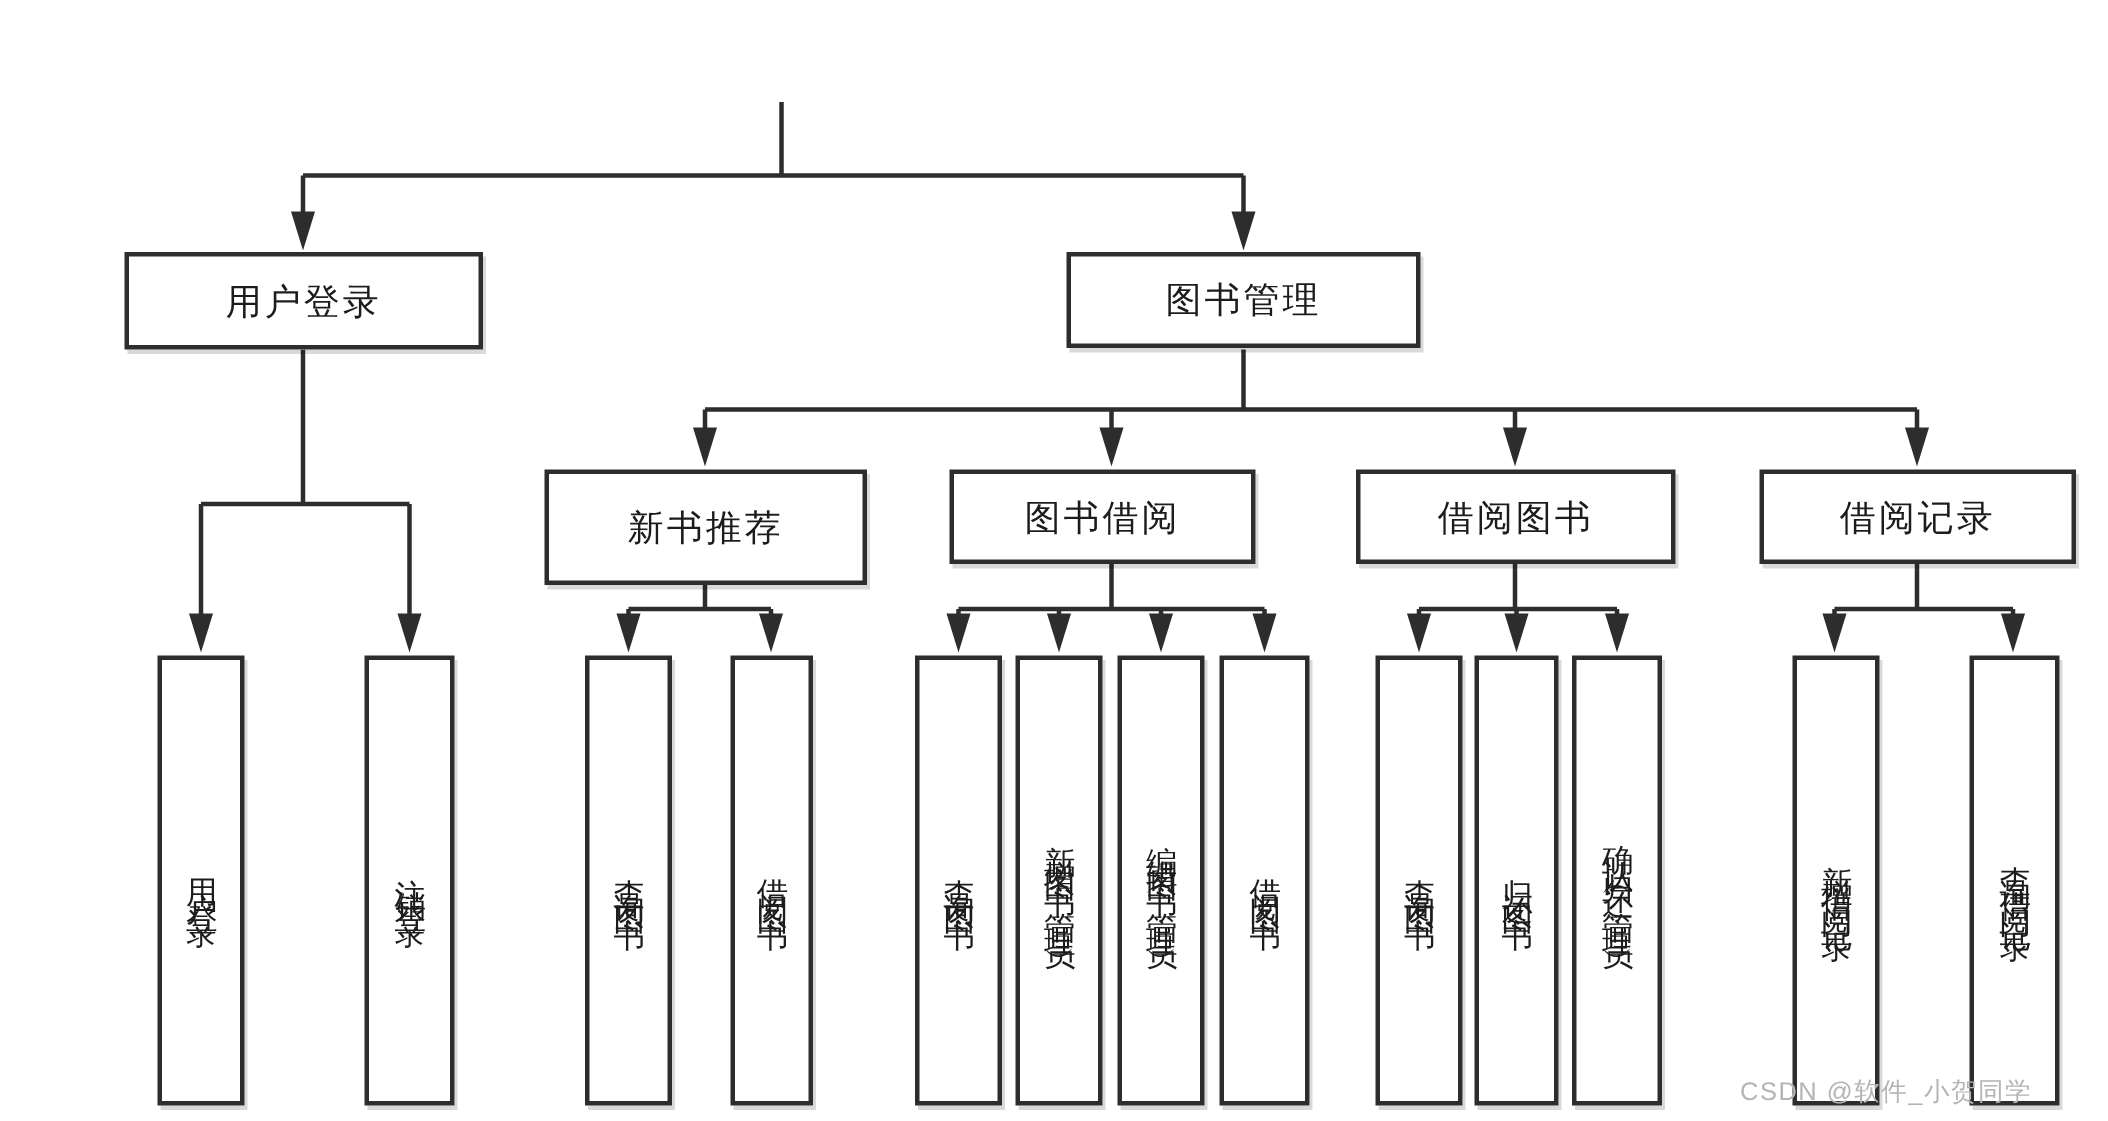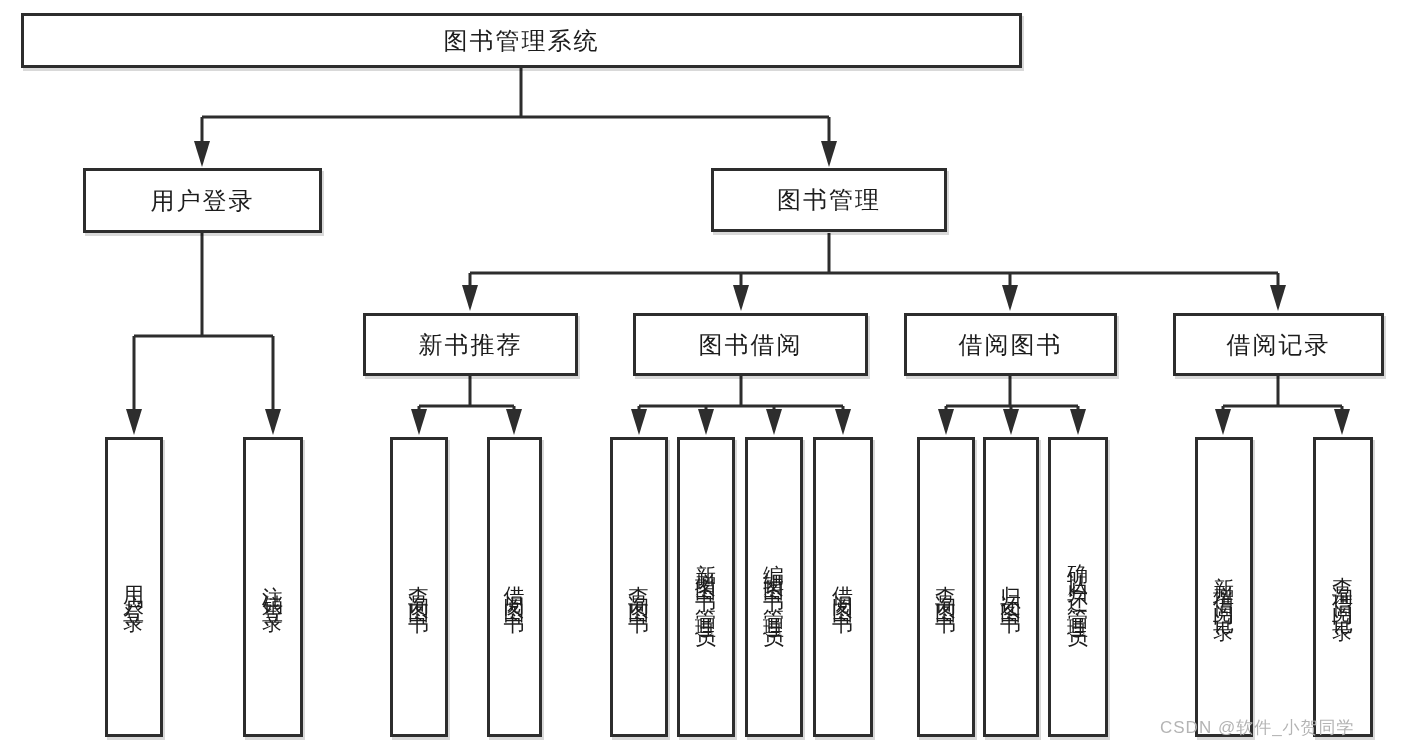--- a/index.html
+++ b/index.html
@@ -67,27 +67,26 @@
     <path class="cline" d="M1010 376 V406 M946 406 H1078 M946 406 V411 M1011 406 V411 M1078 406 V411"></path>
     <polygon class="ahead" points="938,409 954,409 946,435"></polygon>
     <polygon class="ahead" points="1003,409 1019,409 1011,435"></polygon>
     <polygon class="ahead" points="1070,409 1086,409 1078,435"></polygon>
 
     <path class="cline" d="M1278 376 V406 M1223 406 H1342 M1223 406 V411 M1342 406 V411"></path>
     <polygon class="ahead" points="1215,409 1231,409 1223,435"></polygon>
     <polygon class="ahead" points="1334,409 1350,409 1342,435"></polygon>
   </svg>
 
-  <div class="box" style="left:21px;top:13px;width:1001px;height:55px;">图书管理系统</div>
 
   <div class="box" style="left:83px;top:168px;width:239px;height:65px;">用户登录</div>
   <div class="box" style="left:711px;top:168px;width:236px;height:64px;">图书管理</div>
 
-  <div class="box" style="left:363px;top:313px;width:215px;height:63px;">新书推荐</div>
-  <div class="box" style="left:633px;top:313px;width:235px;height:63px;">图书借阅</div>
+  <div class="box" style="left:363px;top:313px;width:215px;height:77px;">新书推荐</div>
+  <div class="box" style="left:633px;top:313px;width:204px;height:63px;">图书借阅</div>
   <div class="box" style="left:904px;top:313px;width:213px;height:63px;">借阅图书</div>
   <div class="box" style="left:1173px;top:313px;width:211px;height:63px;">借阅记录</div>
 
   <div class="box leaf" style="left:105px;top:437px;width:58px;height:300px;">用户登录</div>
   <div class="box leaf" style="left:243px;top:437px;width:60px;height:300px;">注销登录</div>
 
   <div class="box leaf" style="left:390px;top:437px;width:58px;height:300px;">查询图书</div>
   <div class="box leaf" style="left:487px;top:437px;width:55px;height:300px;">借阅图书</div>
 
   <div class="box leaf" style="left:610px;top:437px;width:58px;height:300px;">查询图书</div>

